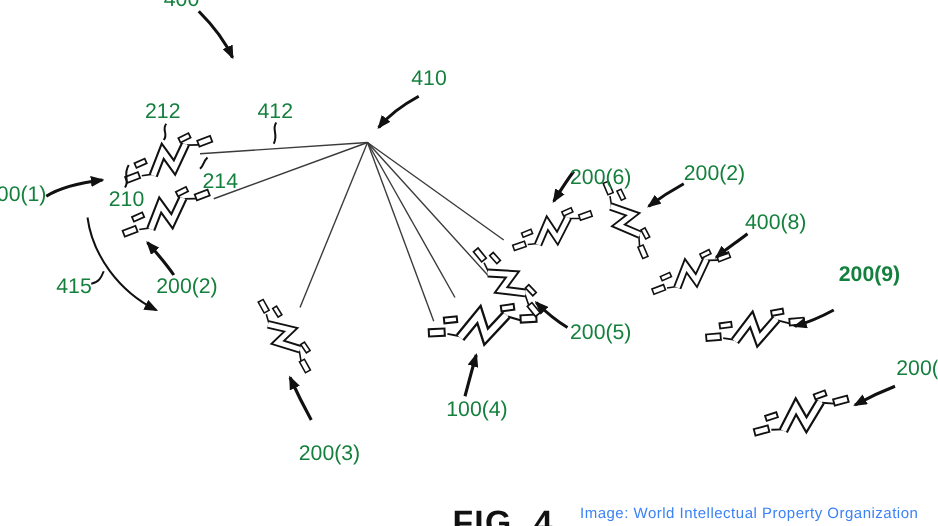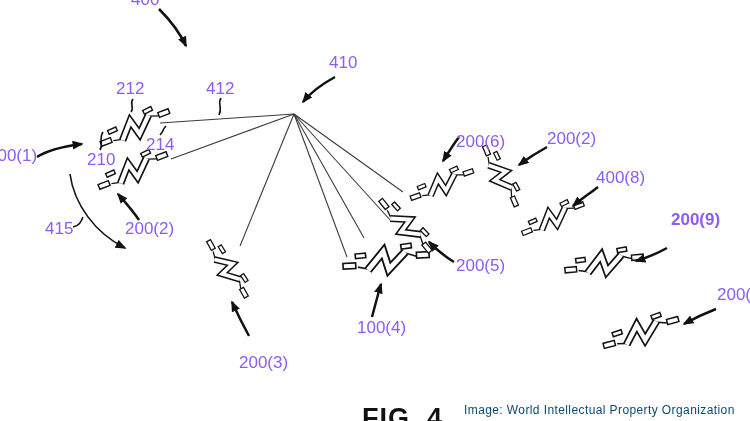--- a/index.html
+++ b/index.html
@@ -8,39 +8,39 @@
     overflow: hidden;
     position: relative;
     background: #ffffff;
     font-family: "Liberation Sans", sans-serif;
   }
   #fig-canvas { position: absolute; left: 0; top: 0; }
 
   .ref-label {
     position: absolute;
     font-size: 17px;
-    color: #8b5cf6;
+    color: #15803d;
     white-space: nowrap;
     line-height: 1.1;
   }
   .fig-caption {
     position: absolute;
     left: 362px; top: 403px;
     font-size: 27px;
     font-weight: 700;
     letter-spacing: 1px;
     color: #111;
     white-space: nowrap;
   }
   .credit {
     position: absolute;
     left: 464px; top: 403px;
     font-size: 12px;
     letter-spacing: 0.4px;
-    color: #0c4a6e;
+    color: #3b82f6;
     white-space: nowrap;
   }
 
   .link-line { stroke: #3a3a3a; stroke-width: 1.1; }
   .arrow     { stroke: #111; stroke-width: 2.5; fill: none; }
   .arc-line  { stroke: #111; stroke-width: 1.6; fill: none; }
   .leader    { stroke: #111; stroke-width: 1.6; fill: none; }
 
   .ro   { stroke: #111; stroke-width: 7.5; fill: none; stroke-linejoin: miter; }
   .ri   { stroke: #fff; stroke-width: 4.2; fill: none; stroke-linejoin: miter; }
@@ -114,21 +114,21 @@
     <path class="leader" d="M160,135 C164,131 162,130 166,126"></path>
     <path class="leader" d="M73,227 C79,226 81,222 83,217"></path>
   </g>
 </svg>
 
 <div class="ref-label" style="left:131px; top:-9px;">400</div>
 <div class="ref-label" style="left:329px; top:54px;">410</div>
 <div class="ref-label" style="left:206px; top:80px;">412</div>
 <div class="ref-label" style="left:116px; top:80px;">212</div>
 <div class="ref-label" style="left:87px;  top:151px;">210</div>
-<div class="ref-label" style="left:146px; top:136px;text-align:right;">214</div>
+<div class="ref-label" style="left:162px; top:136px;text-align:right;">214</div>
 <div class="ref-label" style="left:45px;  top:220px;">415</div>
 
 <div class="ref-label" style="left:-12px; top:147px;">200(1)</div>
 <div class="ref-label" style="left:125px; top:220px;">200(2)</div>
 <div class="ref-label" style="left:239px; top:338px;margin-top:16px;">200(3)</div>
 <div class="ref-label" style="left:357px; top:319px;">100(4)</div>
 <div class="ref-label" style="left:456px; top:257px;">200(5)</div>
 <div class="ref-label" style="left:456px; top:121px;margin-top:12px;">200(6)</div>
 <div class="ref-label" style="left:547px; top:130px;">200(2)</div>
 <div class="ref-label" style="left:596px; top:169px;">400(8)</div>

